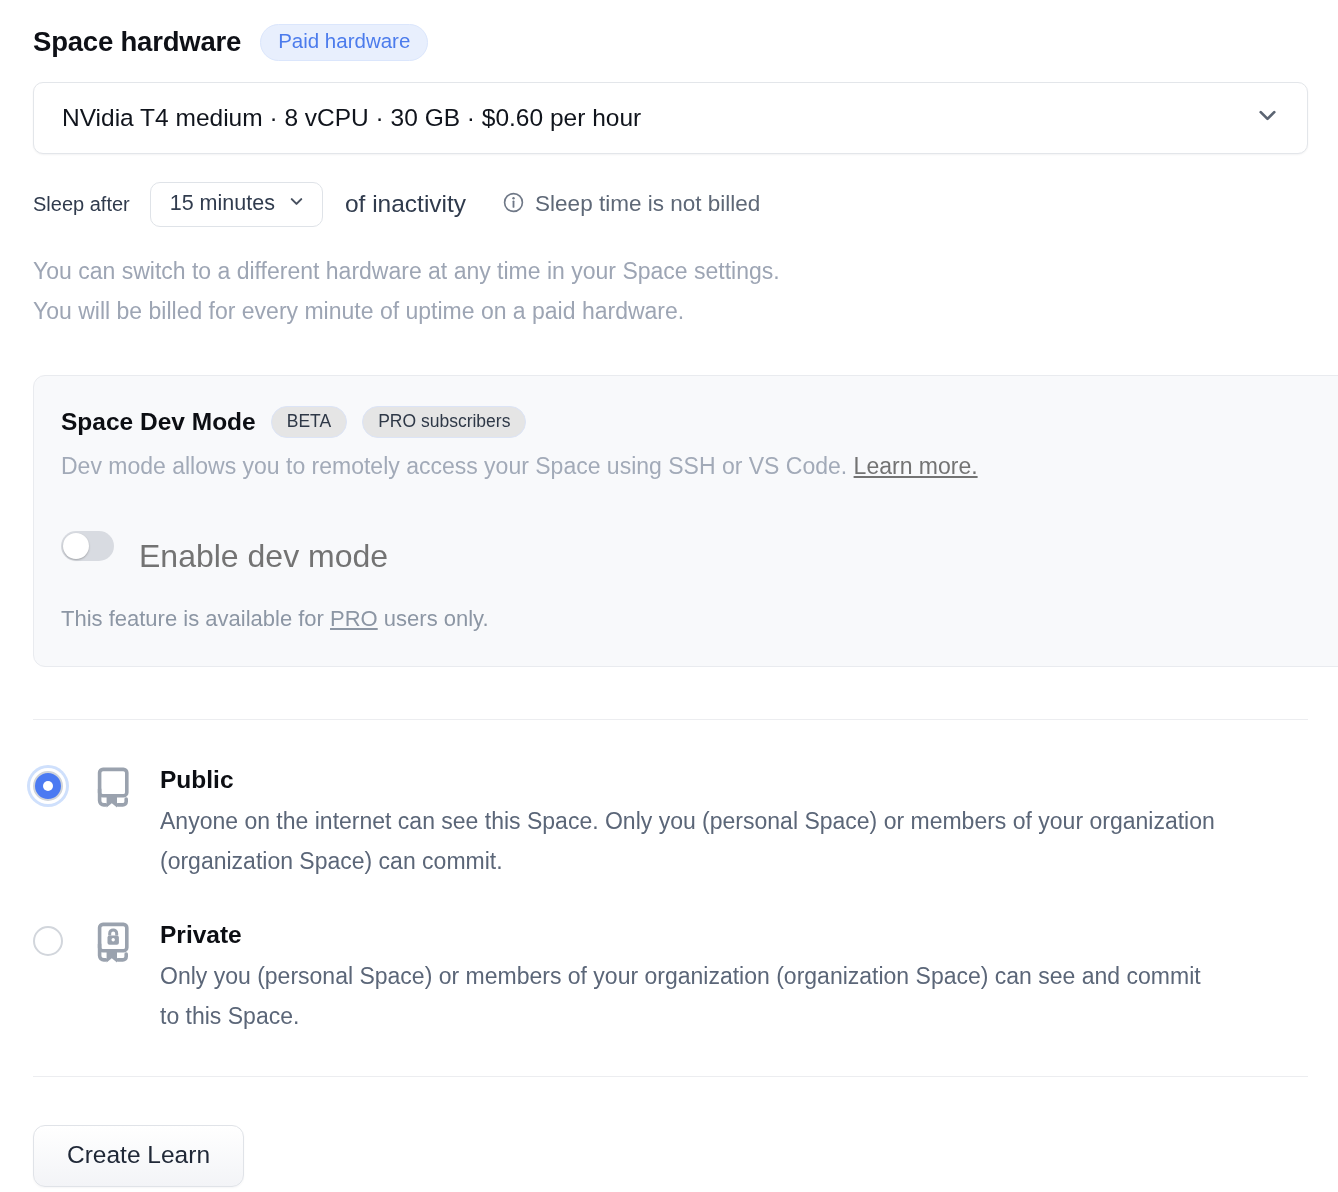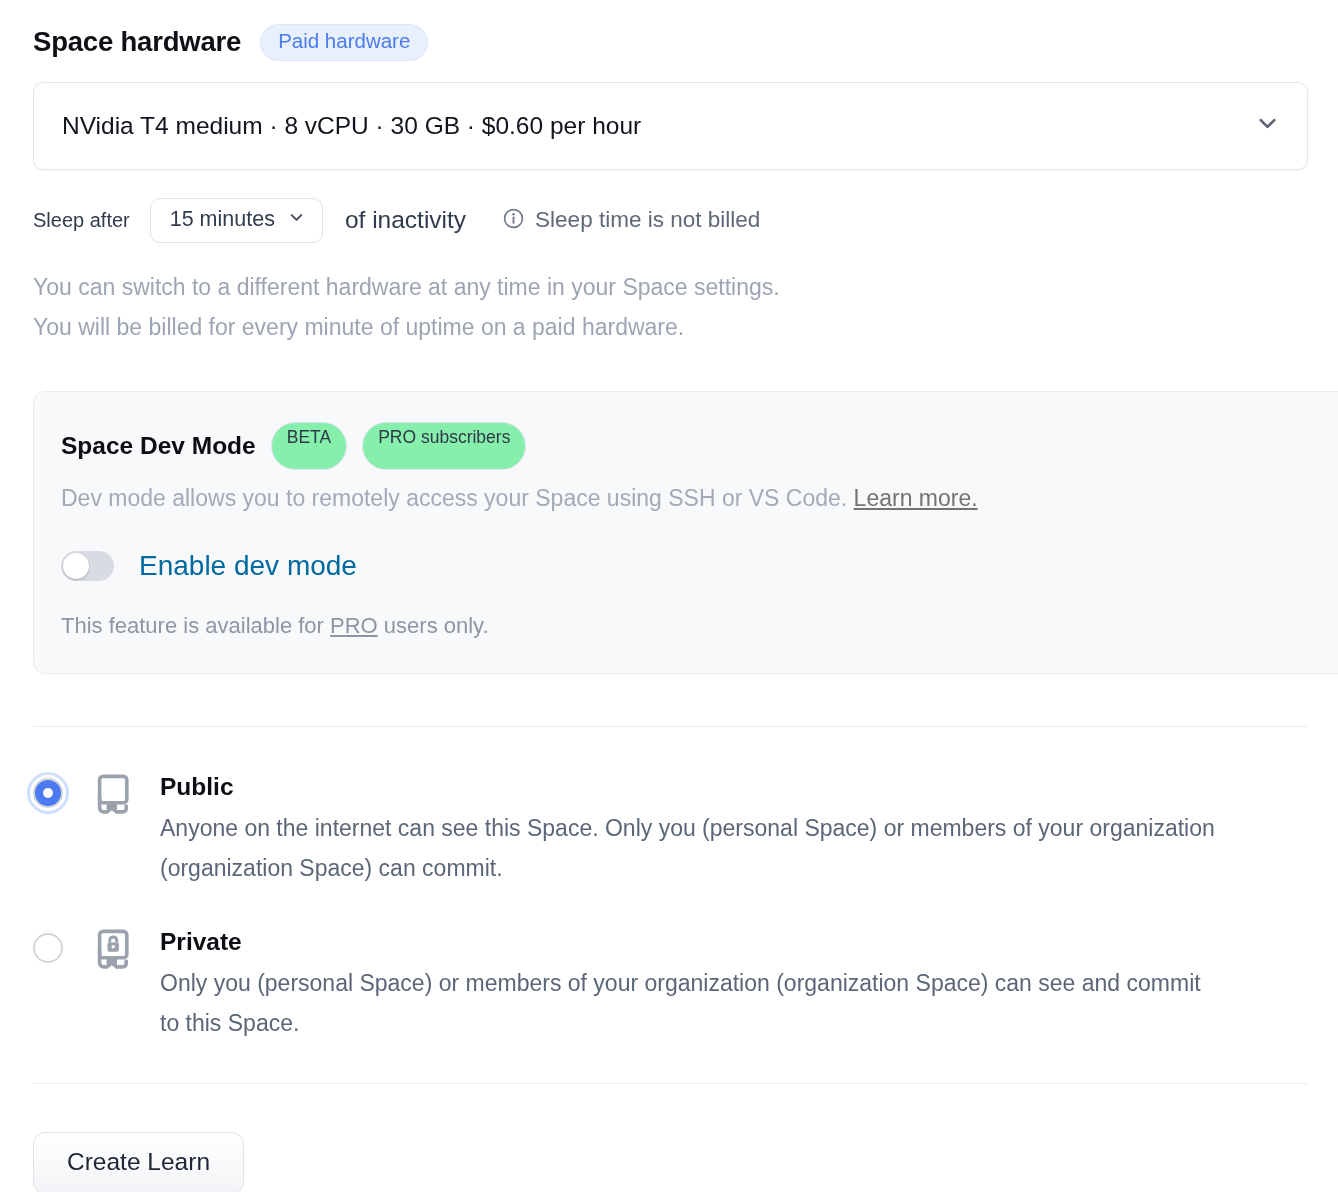--- a/index.html
+++ b/index.html
@@ -15,21 +15,21 @@
   
   .header-row { display: flex; align-items: center; gap: 19px; }
   .page-title { font-size: 27.5px; font-weight: 700; color: #0e1016; letter-spacing: -0.2px; }
   .paid-badge {
     background: #e8effd; color: #4b7bec; border: 1px solid #dbe6fc;
     font-size: 20.5px; padding: 4px 17px 6px; border-radius: 9999px; line-height: 1.2;
   }
 
   
   .hw-select {
-    margin-top: 21px; height: 88px; width: 1275px;
+    margin-top: 21px; height: 72px; width: 1275px;
     border: 1px solid #e3e6ea; border-radius: 10px; background: #fff;
     box-shadow: 0 1px 2px rgba(16,24,40,.05);
     display: flex; align-items: center; justify-content: space-between;
     padding: 0 26px 0 28px; cursor: pointer;
   }
   .hw-select-value { font-size: 24.5px; color: #10141c; }
   .chev { flex: 0 0 auto; }
 
   
   .sleep-row { margin-top: 28px; display: flex; align-items: center; }
@@ -49,35 +49,35 @@
 
   
   .dev-box {
     margin-top: 44px; width: 1321px;
     background: #f8f9fb; border: 1px solid #e9ebef; border-radius: 12px;
     padding: 30px 30px 34px 27px;
   }
   .dev-title-row { display: flex; align-items: center; gap: 15px; }
   .dev-title { font-size: 24.5px; font-weight: 700; color: #0c0e13; }
   .dev-badge {
-    background: #86efac; border: 1px solid #dce4f6; color: #2e3847;
-    font-size: 17.5px; padding: 4px 15px 21px; border-radius: 9999px;
+    background: #e5e5e5; border: 1px solid #dce4f6; color: #2e3847;
+    font-size: 17.5px; padding: 4px 15px 5px; border-radius: 9999px;
   }
   .dev-desc { margin-top: 15px; font-size: 23px; color: #a2aab8; }
   .dev-desc .link { text-decoration: underline; color: #737373; cursor: pointer; }
   .toggle-row { margin-top: 38px; display: flex; align-items: center; }
   .toggle {
     width: 53px; height: 30px; border-radius: 15px; background: #d8dbe1;
     position: relative; cursor: pointer; flex: 0 0 auto;
   }
   .toggle .knob {
     position: absolute; top: 2px; left: 2px; width: 26px; height: 26px;
     background: #fff; border-radius: 50%; box-shadow: 0 1px 2px rgba(0,0,0,.25);
   }
-  .toggle-label { margin-left: 25px; font-size: 28px; color: #0369a1; }
+  .toggle-label { margin-left: 25px; font-size: 32px; color: #737373; margin-top: 20px; }
   .dev-footnote { margin-top: 31px; font-size: 22px; color: #8c96a4; }
   .dev-footnote .link { text-decoration: underline; color: #8c96a4; cursor: pointer; }
 
   
   .divider { border: none; border-top: 1px solid #ecedf0; margin-top: 52px; width: 1275px; }
   .divider-2 { margin-top: 40px; }
 
   
   .option-row { display: flex; align-items: flex-start; margin-top: 44px; }
   .option-row.second { margin-top: 38px; }

